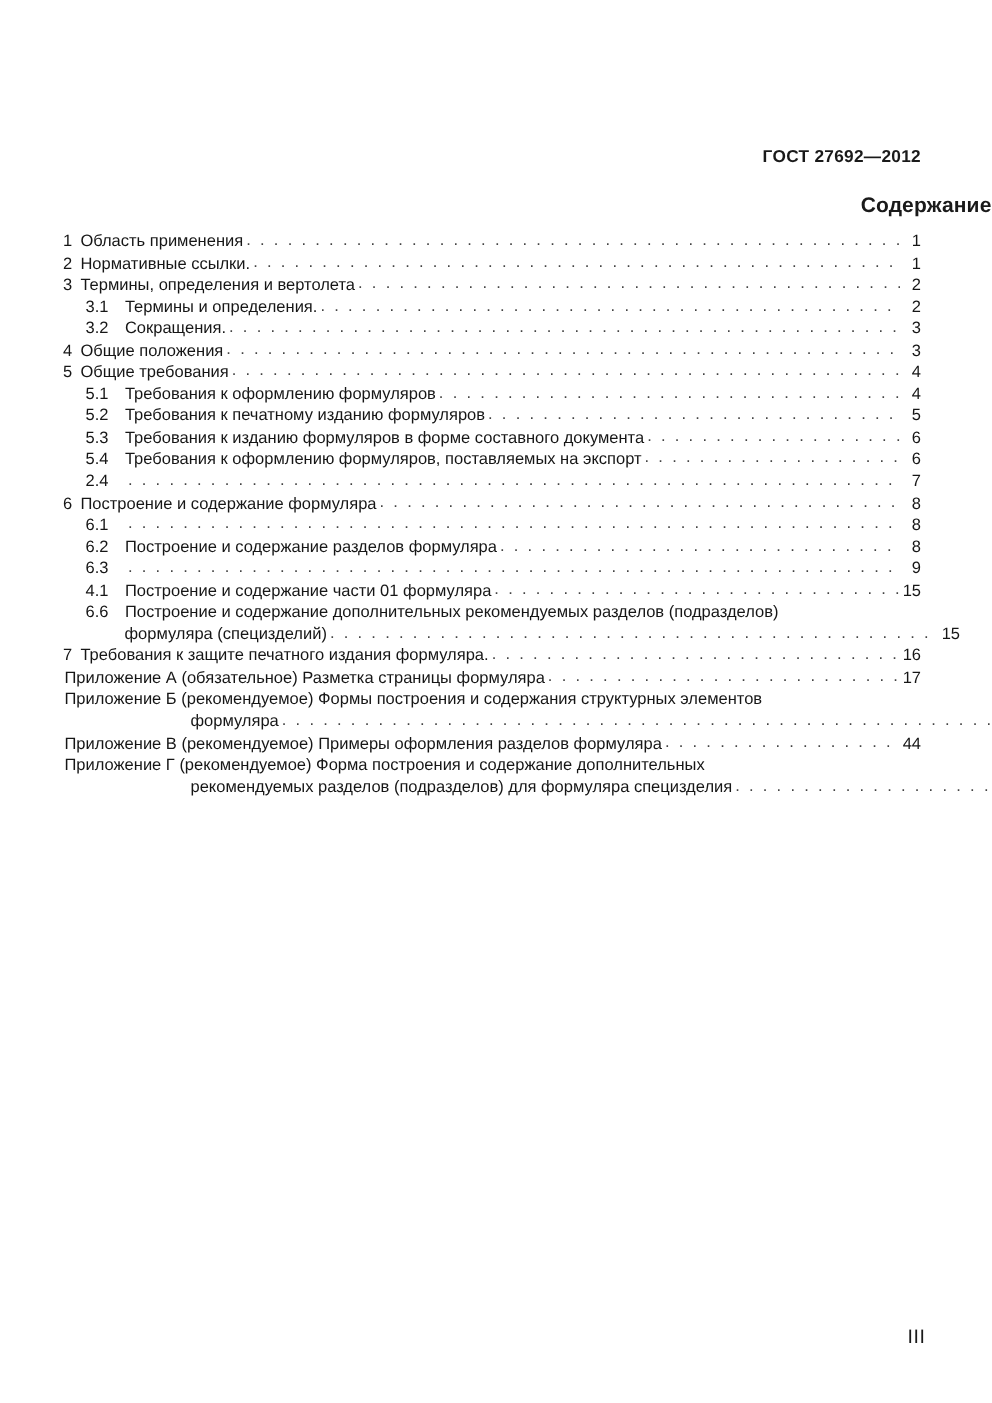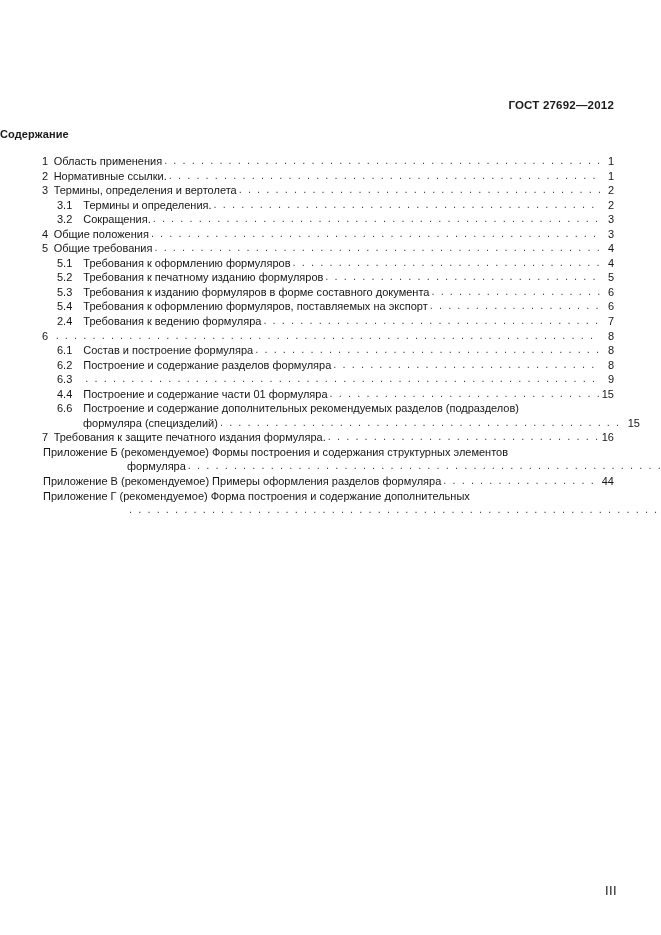--- a/index.html
+++ b/index.html
@@ -27,22 +27,22 @@
     font-size: 11.5px;
     font-weight: bold;
     letter-spacing: 0.2px;
     white-space: nowrap;
   }
   .doc-title {
     position: absolute;
     top: 88px;
     left: 0;
     width: 661px;
-    text-align: left;
-    font-size: 11px;
+    text-align: right;
+    font-size: 14px;
     font-weight: bold;
     letter-spacing: 0.1px;
   }
   .toc {
     position: absolute;
     top: 114px;
     left: 42px;
     width: 572px;
   }
   .toc-entry {
@@ -201,36 +201,35 @@
         <div class="entry-row">
           <span class="entry-num">5.4 </span>
           <span class="entry-text">Требования к оформлению формуляров, поставляемых на экспорт</span>
           <span class="leader"></span>
           <span class="page-num">6</span>
         </div>
       </div>
       <div class="toc-entry lvl-2">
         <div class="entry-row">
           <span class="entry-num">2.4 </span>
-          <span class="entry-text">Требования к ведению формуляра</span>
           <span class="leader"></span>
           <span class="page-num">7</span>
         </div>
       </div>
       <div class="toc-entry lvl-1">
         <div class="entry-row">
           <span class="entry-num">6 </span>
+          <span class="entry-text">Построение и содержание формуляра</span>
           <span class="leader"></span>
           <span class="page-num">8</span>
         </div>
       </div>
       <div class="toc-entry lvl-2">
         <div class="entry-row">
           <span class="entry-num">6.1 </span>
-          <span class="entry-text">Состав и построение формуляра</span>
           <span class="leader"></span>
           <span class="page-num">8</span>
         </div>
       </div>
       <div class="toc-entry lvl-2">
         <div class="entry-row">
           <span class="entry-num">6.2 </span>
           <span class="entry-text">Построение и содержание разделов формуляра</span>
           <span class="leader"></span>
           <span class="page-num">8</span>
@@ -238,21 +237,21 @@
       </div>
       <div class="toc-entry lvl-2">
         <div class="entry-row">
           <span class="entry-num">6.3 </span>
           <span class="leader"></span>
           <span class="page-num">9</span>
         </div>
       </div>
       <div class="toc-entry lvl-2">
         <div class="entry-row">
-          <span class="entry-num">4.4 </span>
+          <span class="entry-num">4.1 </span>
           <span class="entry-text">Построение и содержание части 01 формуляра</span>
           <span class="leader"></span>
           <span class="page-num">15</span>
         </div>
       </div>
       <div class="toc-entry lvl-2">
         <div class="entry-row">
           <span class="entry-num">6.6 </span>
           <span class="entry-text">Построение и содержание дополнительных рекомендуемых разделов (подразделов)</span>
         </div>
@@ -265,39 +264,47 @@
       <div class="toc-entry lvl-1">
         <div class="entry-row">
           <span class="entry-num">7 </span>
           <span class="entry-text">Требования к защите печатного издания формуляра.</span>
           <span class="leader"></span>
           <span class="page-num">16</span>
         </div>
       </div>
       <div class="toc-entry lvl-app">
         <div class="entry-row">
+          <span class="entry-text">Приложение А (обязательное) Разметка страницы формуляра</span>
+          <span class="leader"></span>
+          <span class="page-num">17</span>
+        </div>
+      </div>
+      <div class="toc-entry lvl-app">
+        <div class="entry-row">
           <span class="entry-text">Приложение Б (рекомендуемое) Формы построения и содержания структурных элементов</span>
         </div>
         <div class="cont-line cont-app">
           <span class="entry-text">формуляра</span>
           <span class="leader"></span>
         </div>
       </div>
       <div class="toc-entry lvl-app">
         <div class="entry-row">
           <span class="entry-text">Приложение В (рекомендуемое) Примеры оформления разделов формуляра</span>
           <span class="leader"></span>
           <span class="page-num">44</span>
         </div>
       </div>
       <div class="toc-entry lvl-app">
         <div class="entry-row">
           <span class="entry-text">Приложение Г (рекомендуемое) Форма построения и содержание дополнительных</span>
         </div>
         <div class="cont-line cont-app">
+          <span class="entry-text">рекомендуемых разделов (подразделов) для формуляра специзделия</span>
           <span class="leader"></span>
         </div>
       </div>
     </div>
 
   <div class="folio">III</div>
 
 </div>
 
 </body></html>

